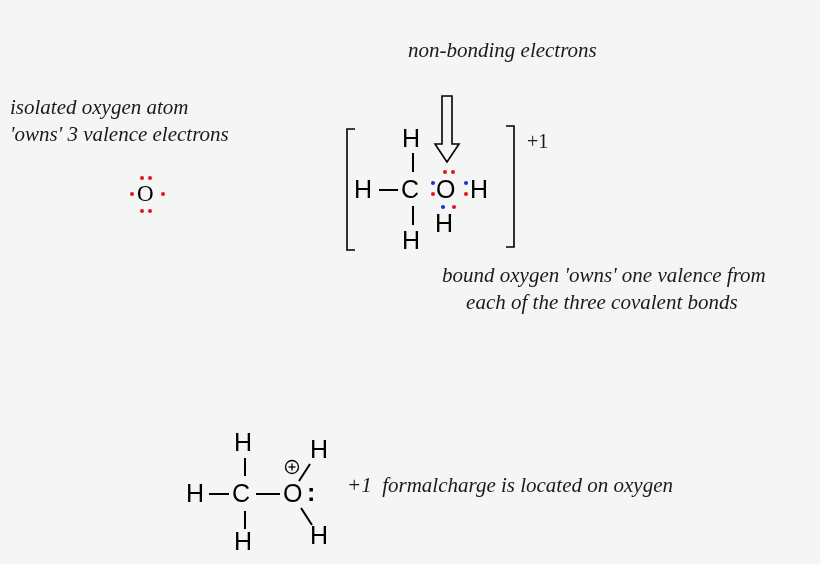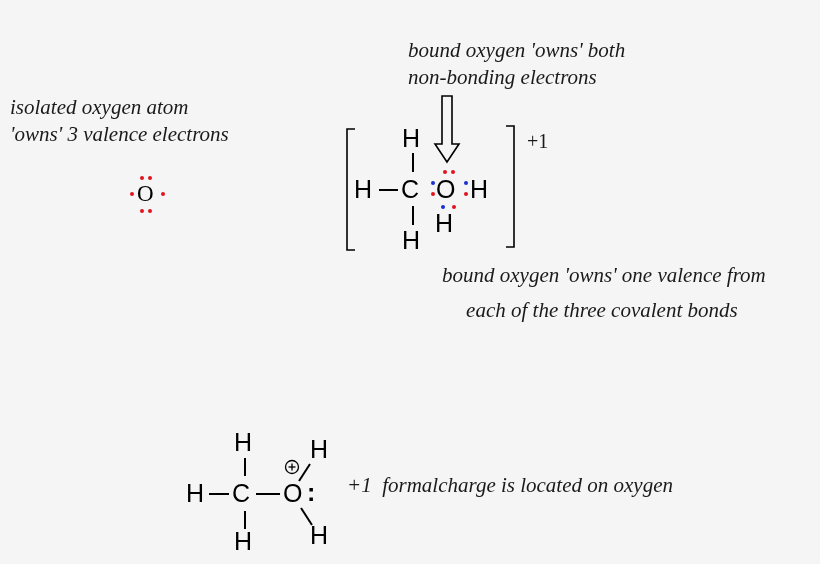--- a/index.html
+++ b/index.html
@@ -62,21 +62,20 @@
   <span class="serif-atom" style="left:11px; top:10px;">O</span>
   <span class="dot red" style="left:14px; top:4px;"></span>
   <span class="dot red" style="left:22px; top:4px;"></span>
   <span class="dot red" style="left:4px; top:20px;"></span>
   <span class="dot red" style="left:35px; top:20px;"></span>
   <span class="dot red" style="left:14px; top:37px;"></span>
   <span class="dot red" style="left:22px; top:37px;"></span>
 </div>
 
 <div class="caption" style="left:408px; top:37px;">
-  <div>bound oxygen 'owns' both</div>
   <div>non-bonding electrons</div>
 </div>
 
 <svg style="left:435px; top:95px;" width="26" height="70">
   <path d="M7,1 L17,1 L17,49 L24,49 L12,67 L0,49 L7,49 Z" fill="none" stroke="#000" stroke-width="1.6"></path>
 </svg>
 
 <div style="position:absolute; left:340px; top:120px; width:240px; height:135px;">
 
   <svg style="left:5px; top:8px;" width="12" height="124">
@@ -105,21 +104,21 @@
   <span class="dot blue" style="left:91px; top:61px;"></span>
   <span class="dot red" style="left:91px; top:72px;"></span>
   <span class="dot blue" style="left:124px; top:61px;"></span>
   <span class="dot red" style="left:124px; top:72px;"></span>
   <span class="dot blue" style="left:101px; top:85px;"></span>
   <span class="dot red" style="left:112px; top:85px;"></span>
 </div>
 
 <div class="caption" style="left:442px; top:262px; text-align:center;">
   <div>bound oxygen 'owns' one valence  from</div>
-  <div style="margin-left:-4px;margin-top:8px;">each of the three covalent bonds</div>
+  <div style="margin-left:-4px;">each of the three covalent bonds</div>
 </div>
 
 <div style="position:absolute; left:180px; top:425px; width:160px; height:135px;">
   <span class="atom" style="left:54px; top:5px;">H</span>
   <span class="line" style="left:64px; top:33px; width:2px; height:18px;"></span>
   <span class="atom" style="left:6px; top:56px;">H</span>
   <span class="line" style="left:29px; top:68px; width:20px; height:2px;"></span>
   <span class="atom" style="left:52px; top:56px;">C</span>
   <span class="line" style="left:76px; top:68px; width:24px; height:2px;"></span>
   <span class="atom" style="left:103px; top:56px;">O</span>

